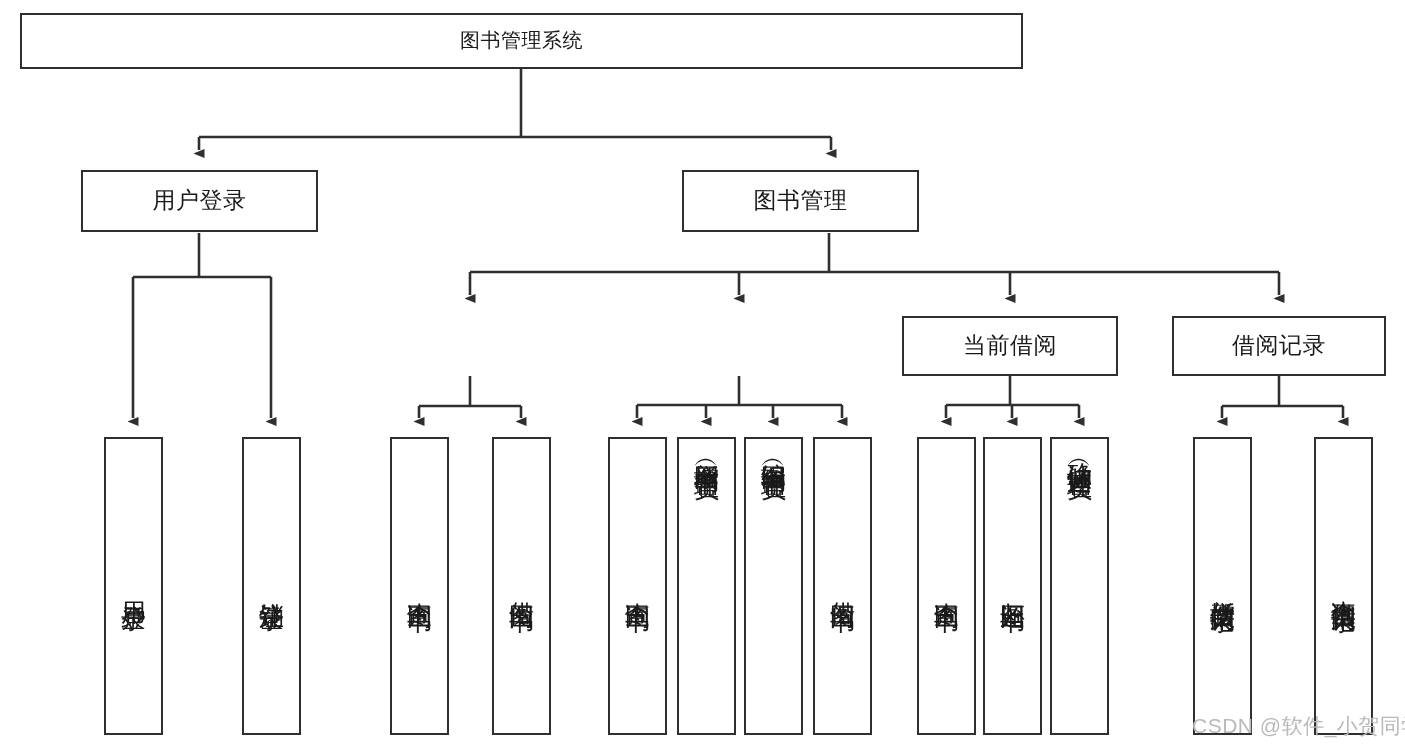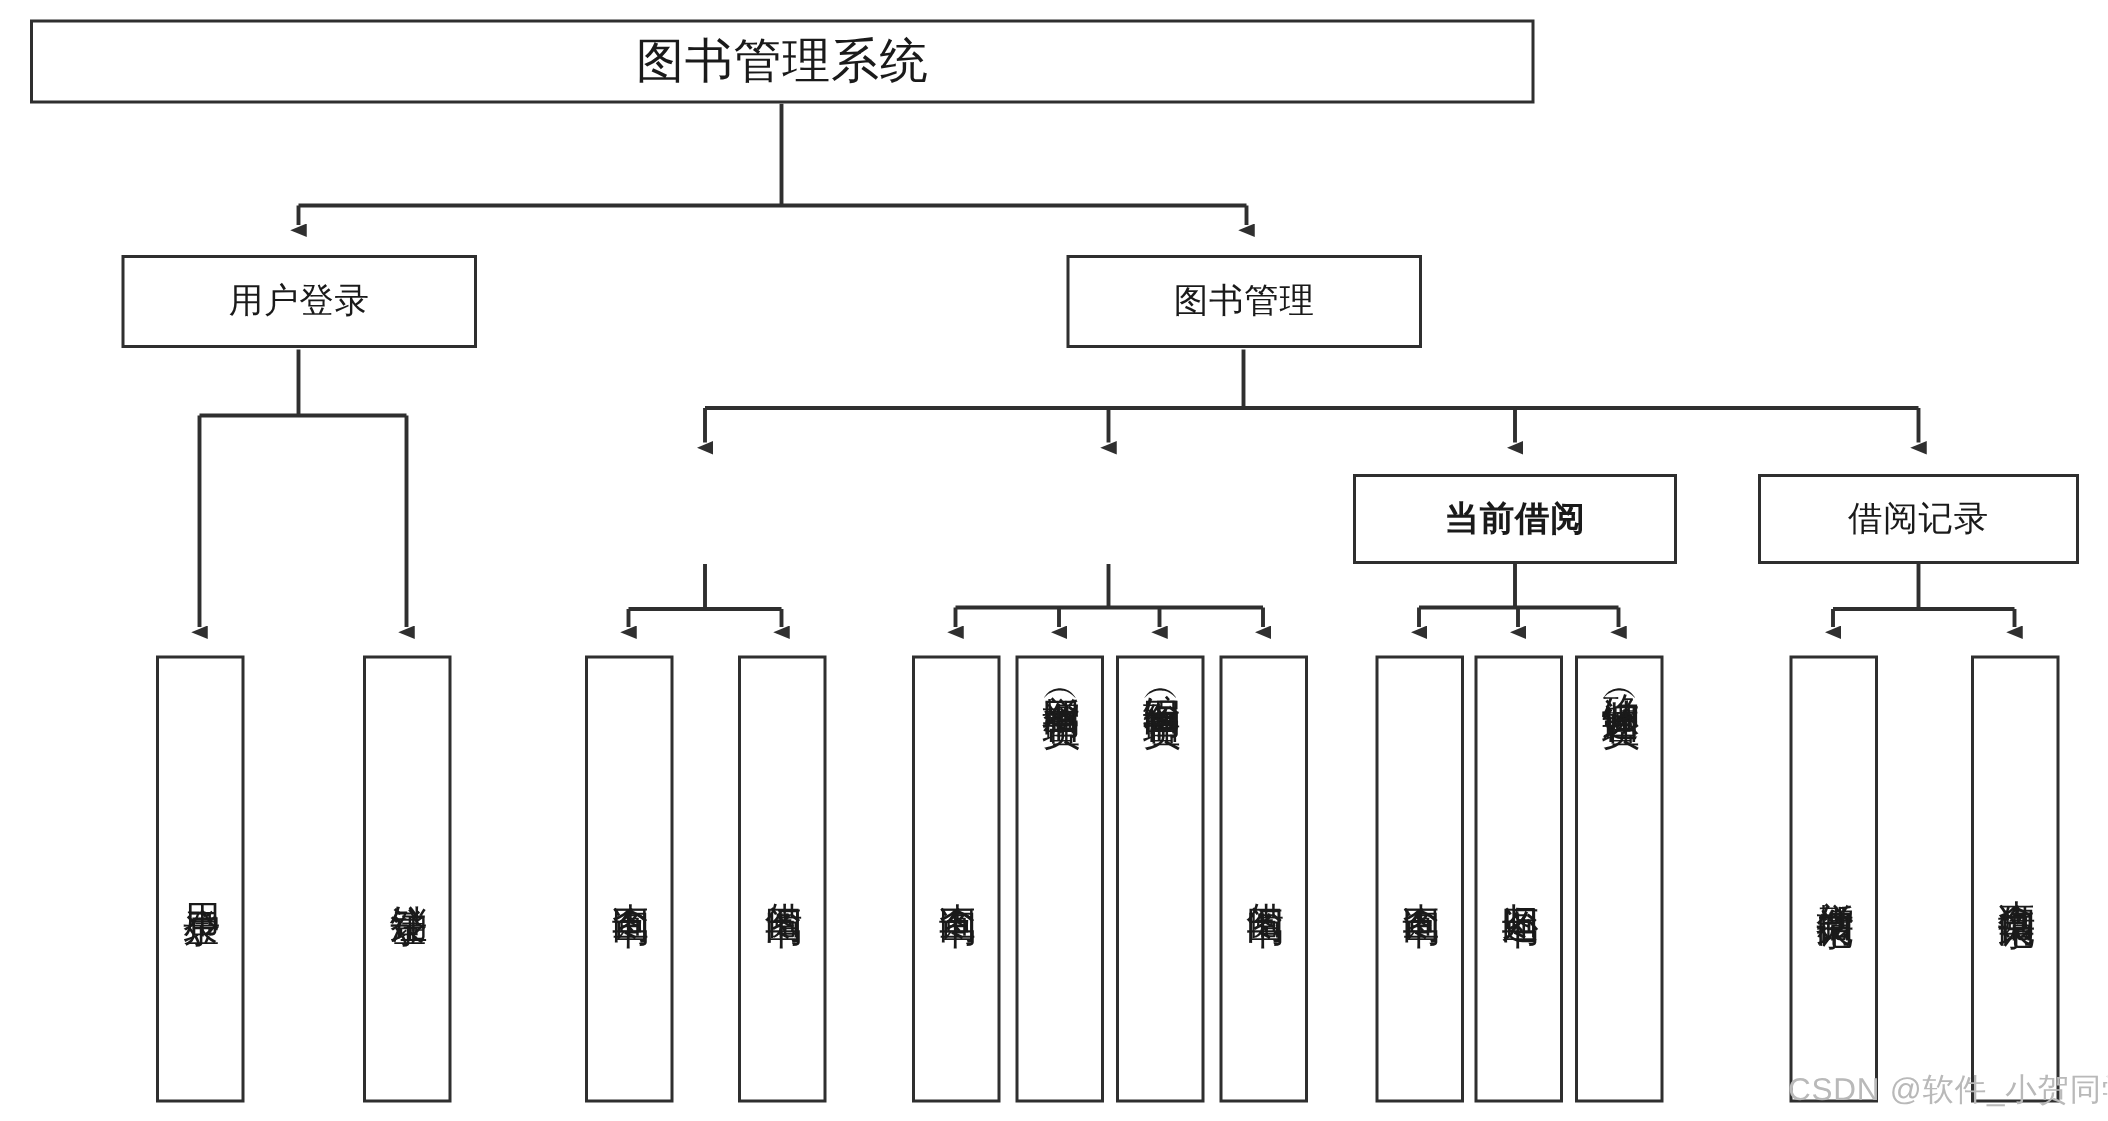--- a/index.html
+++ b/index.html
@@ -41,21 +41,21 @@
     text-align: center;
     line-height: 1.18;
     letter-spacing: 0.5px;
     white-space: nowrap;
   }
   
   .node.horiz .node-label {
     font-size: 23px;
   }
   .node.root .node-label {
-    font-size: 32px;
+    font-size: 20px;
   }
   
   .node.vert {
     align-items: flex-start;
     justify-content: center;
     padding-top: 4px;
   }
   .node.vert .node-label {
     writing-mode: vertical-rl;
     text-orientation: upright;
@@ -133,27 +133,27 @@
   </svg>
 
   <div class="node horiz root" style="left:20px; top:13px; width:1003px; height:56px;">
     <span class="node-label">图书管理系统</span>
   </div>
 
   <div class="node horiz" style="left:81px; top:170px; width:237px; height:62px;">
     <span class="node-label">用户登录</span>
   </div>
 
-  <div class="node horiz" style="left:711px; top:170px; width:237px; height:62px;">
+  <div class="node horiz" style="left:682px; top:170px; width:237px; height:62px;">
     <span class="node-label">图书管理</span>
   </div>
 
 
 
-  <div class="node horiz" style="left:902px; top:316px; width:216px; height:60px;font-weight:bold;">
+  <div class="node horiz" style="left:902px; top:316px; width:216px; height:60px;">
     <span class="node-label">当前借阅</span>
   </div>
 
   <div class="node horiz" style="left:1172px; top:316px; width:214px; height:60px;align-items:center;">
     <span class="node-label">借阅记录</span>
   </div>
 
   <div class="node vert centered" style="left:104px; top:437px; width:59px; height:298px;">
     <span class="node-label">用户登录</span>
   </div>

